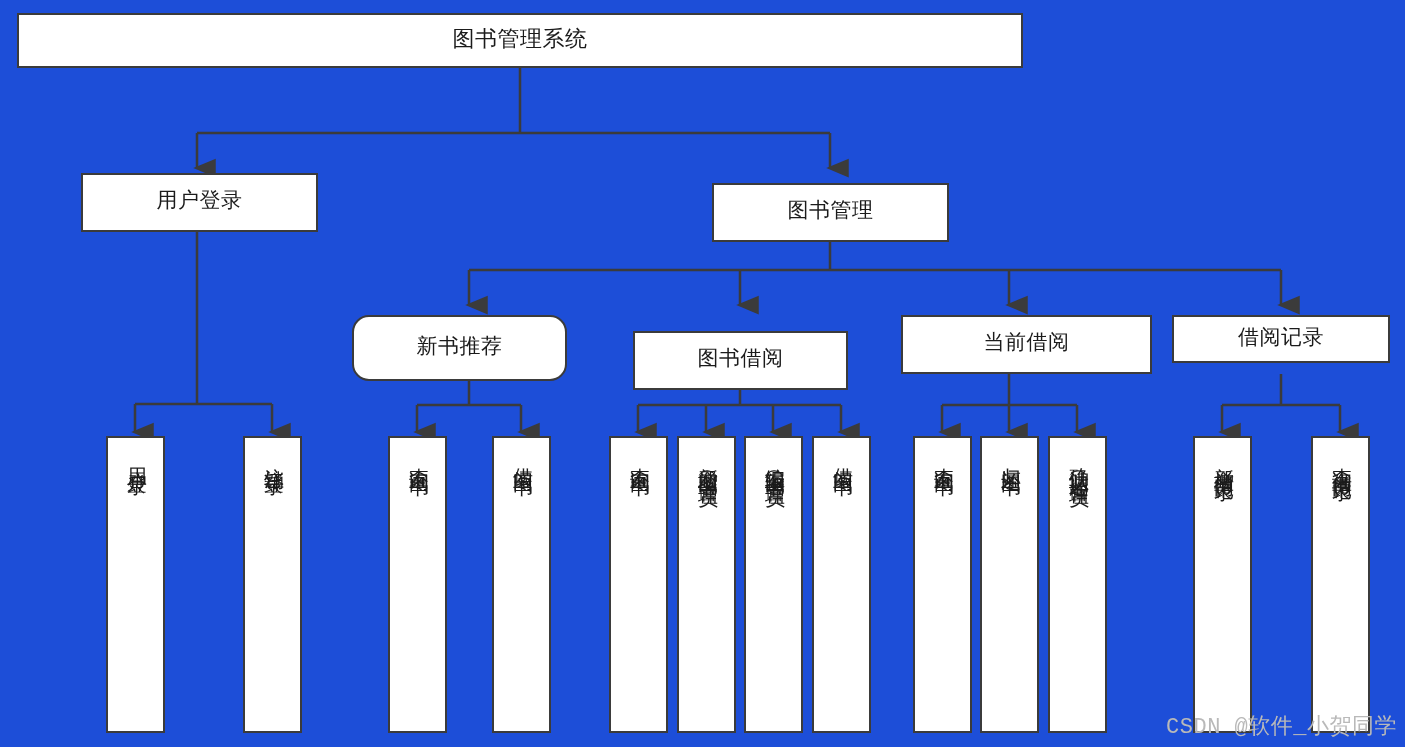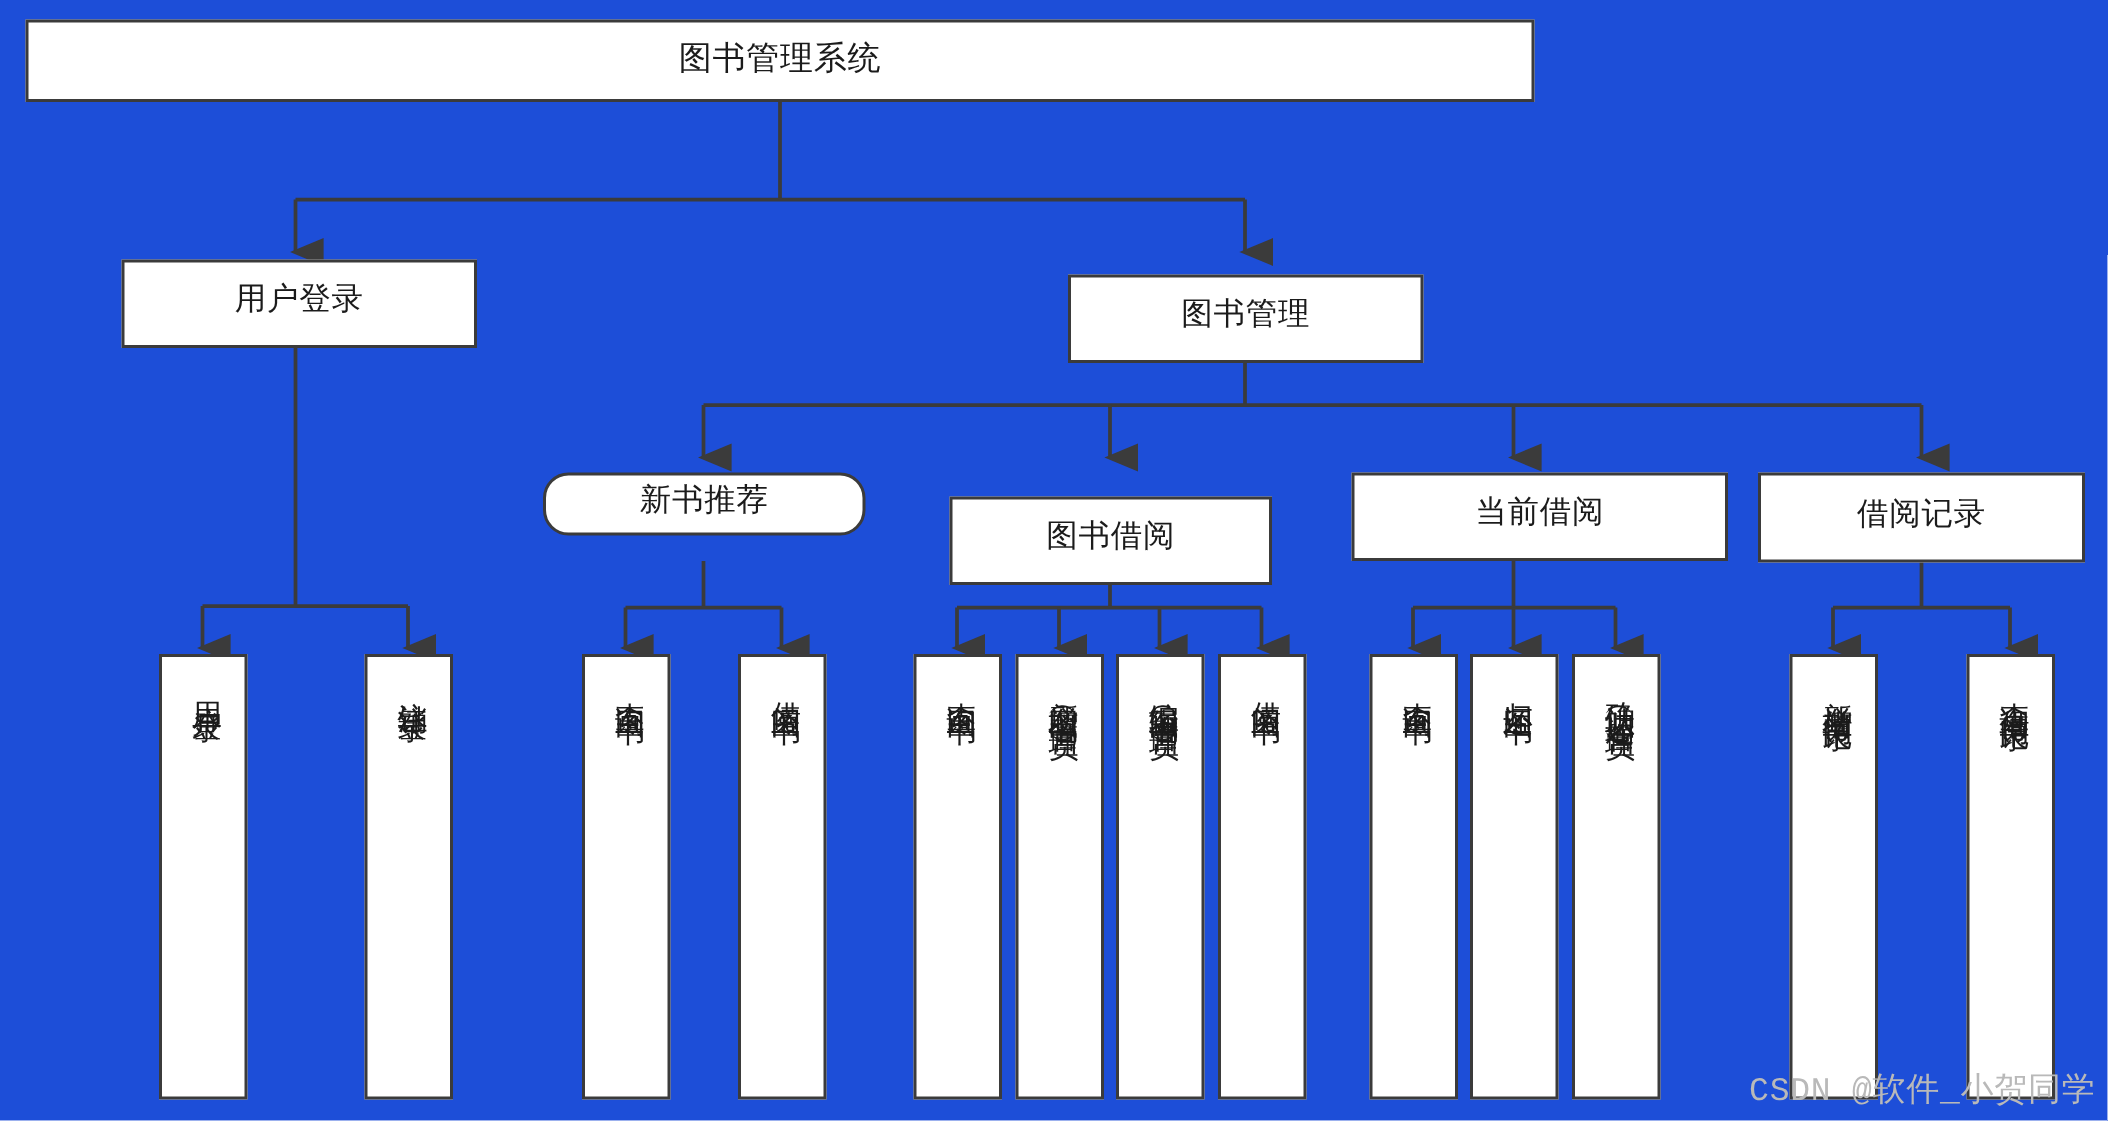--- a/index.html
+++ b/index.html
@@ -124,30 +124,30 @@
     <span>图书管理系统</span>
   </div>
 
   <div class="node h" style="left:81px; top:173px; width:237px; height:59px;">
     <span>用户登录</span>
   </div>
   <div class="node h" style="left:712px; top:173px; width:237px; height:59px;margin-top:10px;">
     <span>图书管理</span>
   </div>
 
-  <div class="node h" style="left:362px; top:315px; width:215px; height:42px;border-radius:17px;">
+  <div class="node h" style="left:352px; top:315px; width:215px; height:66px;border-radius:17px;">
     <span>新书推荐</span>
   </div>
   <div class="node h" style="left:633px; top:331px; width:215px; height:59px;">
     <span>图书借阅</span>
   </div>
   <div class="node h" style="left:901px; top:315px; width:251px; height:59px;">
     <span>当前借阅</span>
   </div>
-  <div class="node h" style="left:1172px; top:315px; width:218px; height:60px;justify-content:center;">
+  <div class="node h" style="left:1172px; top:315px; width:218px; height:48px;justify-content:center;">
     <span>借阅记录</span>
   </div>
 
   <div class="node v" style="left:106px; top:436px; width:59px; height:297px;">
     <span class="vtext">用户登录</span>
   </div>
   <div class="node v" style="left:243px; top:436px; width:59px; height:297px;">
     <span class="vtext">注销登录</span>
   </div>
 

